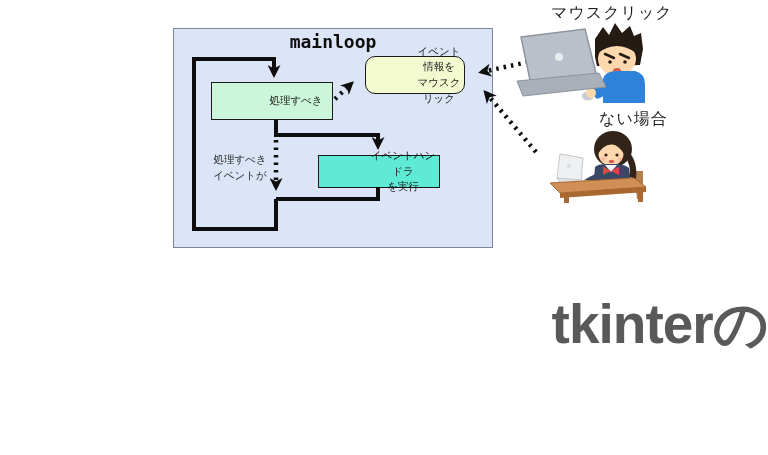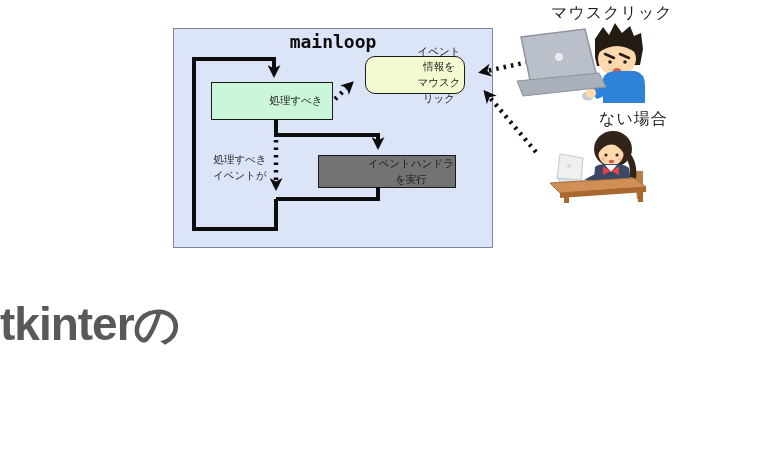--- a/index.html
+++ b/index.html
@@ -17,38 +17,38 @@
     font-family:"DejaVu Sans Mono","Liberation Mono",monospace;
     font-weight:bold;font-size:18px;color:#0d0d0d;letter-spacing:0px;
   }
   .node{
     position:absolute;box-sizing:border-box;border:1.5px solid #1a1a1a;
     display:flex;flex-direction:column;justify-content:center;align-items:center;
     font-size:10.5px;line-height:1.5;color:#1a1a1a;text-align:center;padding-left:48px;
   }
   .node-check{left:211px;top:82px;width:122px;height:38px;background:#ccf6d9;}
   .node-queue{left:365px;top:56px;width:100px;height:38px;background:#f3fad0;border-radius:10px;}
-  .node-handler{left:318px;top:155px;width:138px;height:33px;background:#737373;}
+  .node-handler{left:318px;top:155px;width:122px;height:33px;background:#5eead4;}
   .no-event-label{
     position:absolute;left:203px;top:152px;width:74px;text-align:center;
     font-size:10.5px;line-height:1.5;color:#2a2a2a;
   }
   
   .src-label{position:absolute;font-size:16px;color:#1c1c1c;letter-spacing:1px;margin-left:48px;}
   .mouse-label{left:503px;top:3px;}
   .key-label{left:551px;top:109px;}
   .illus{position:absolute;}
   .illus-man{left:511px;top:21px;}
   .illus-girl{left:548px;top:127px;}
   
   .arrows{position:absolute;left:0;top:0;pointer-events:none;}
   
   .heading{
-    position:absolute;left:0;top:292px;width:768px;text-align:left;
-    font-weight:bold;font-size:46px;line-height:64px;letter-spacing:-1px;
+    position:absolute;left:0;top:292px;width:768px;text-align:right;
+    font-weight:bold;font-size:55px;line-height:64px;letter-spacing:-1px;
     color:#595959;
   }
   .heading .hl{color:#f87412;}
 </style>
 </head>
 <body>
 
 <div class="stage">
 
   <div class="panel"></div>

